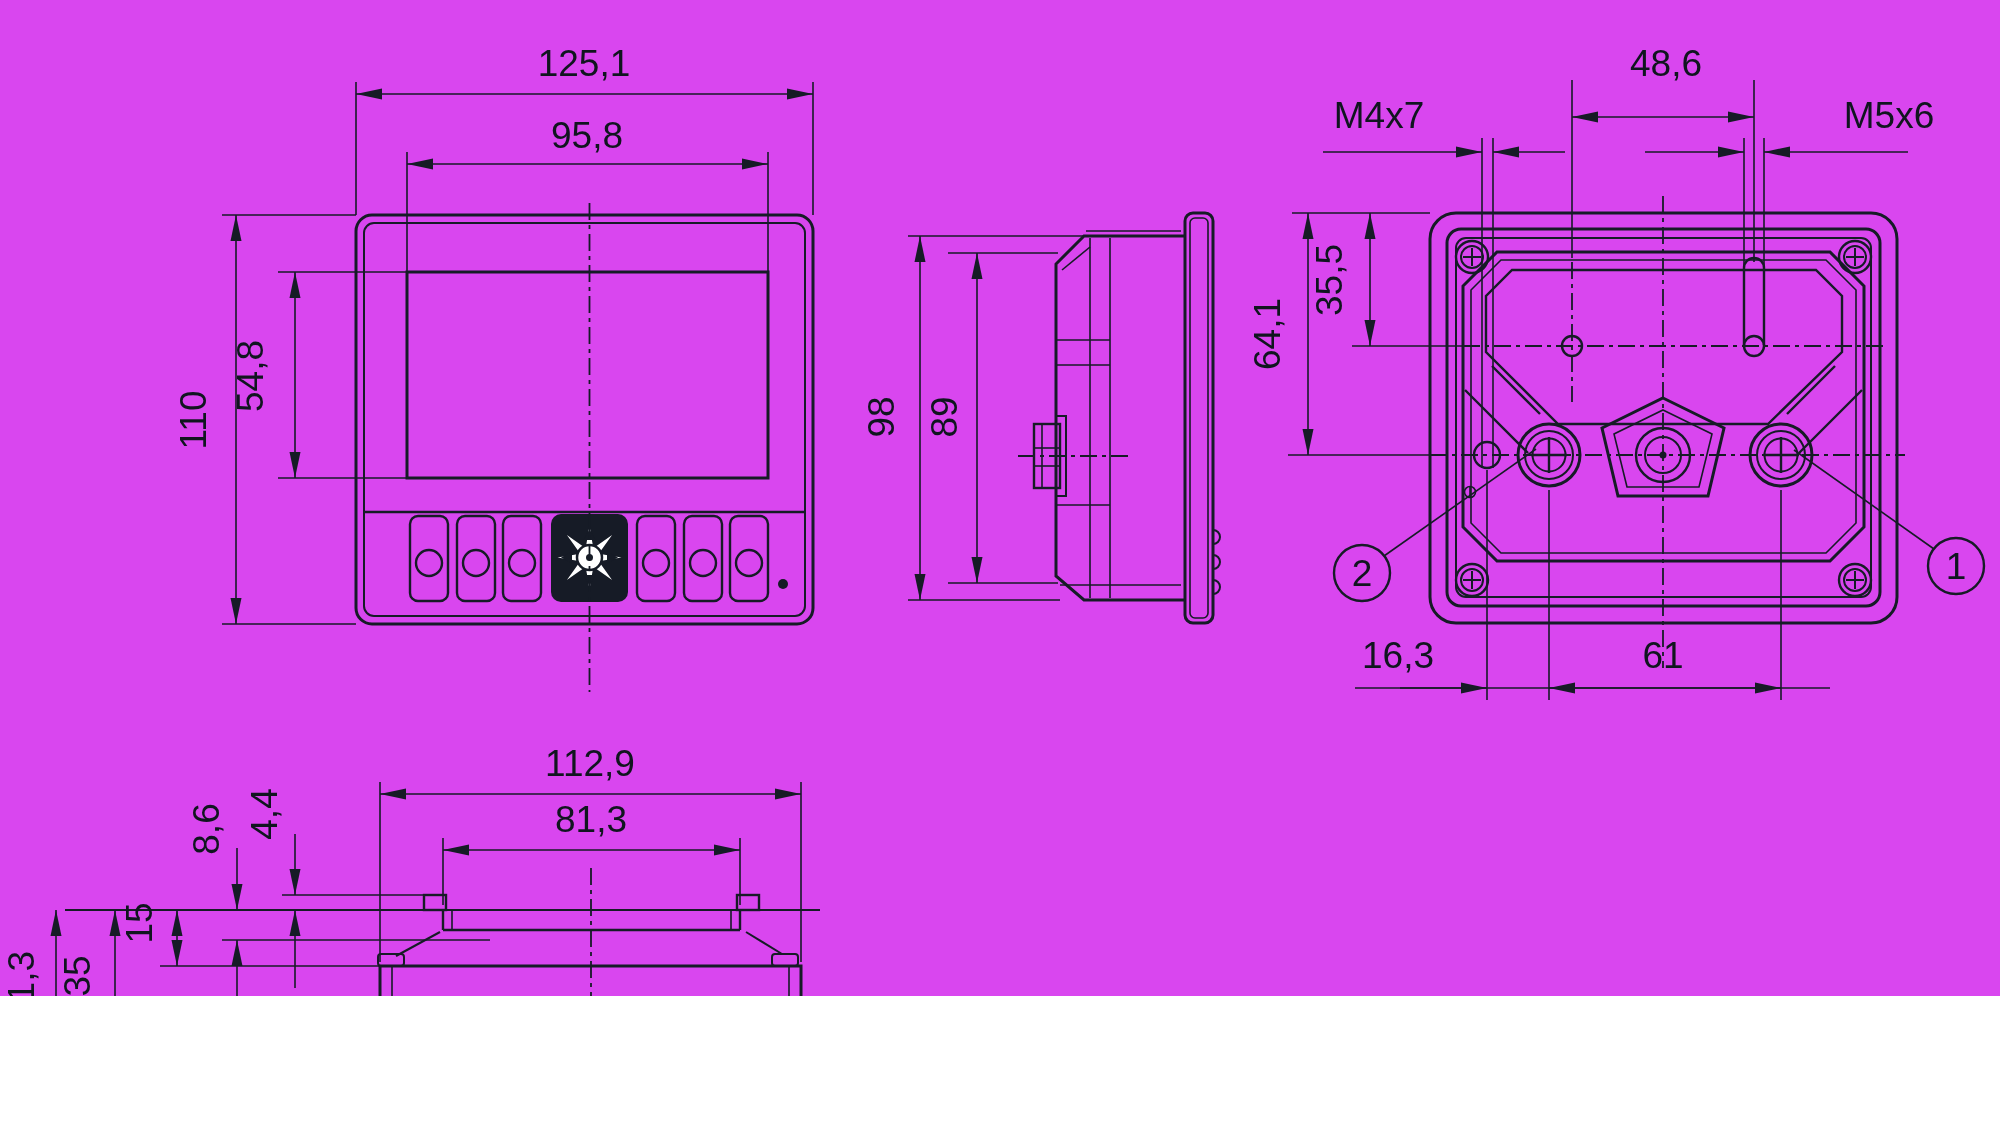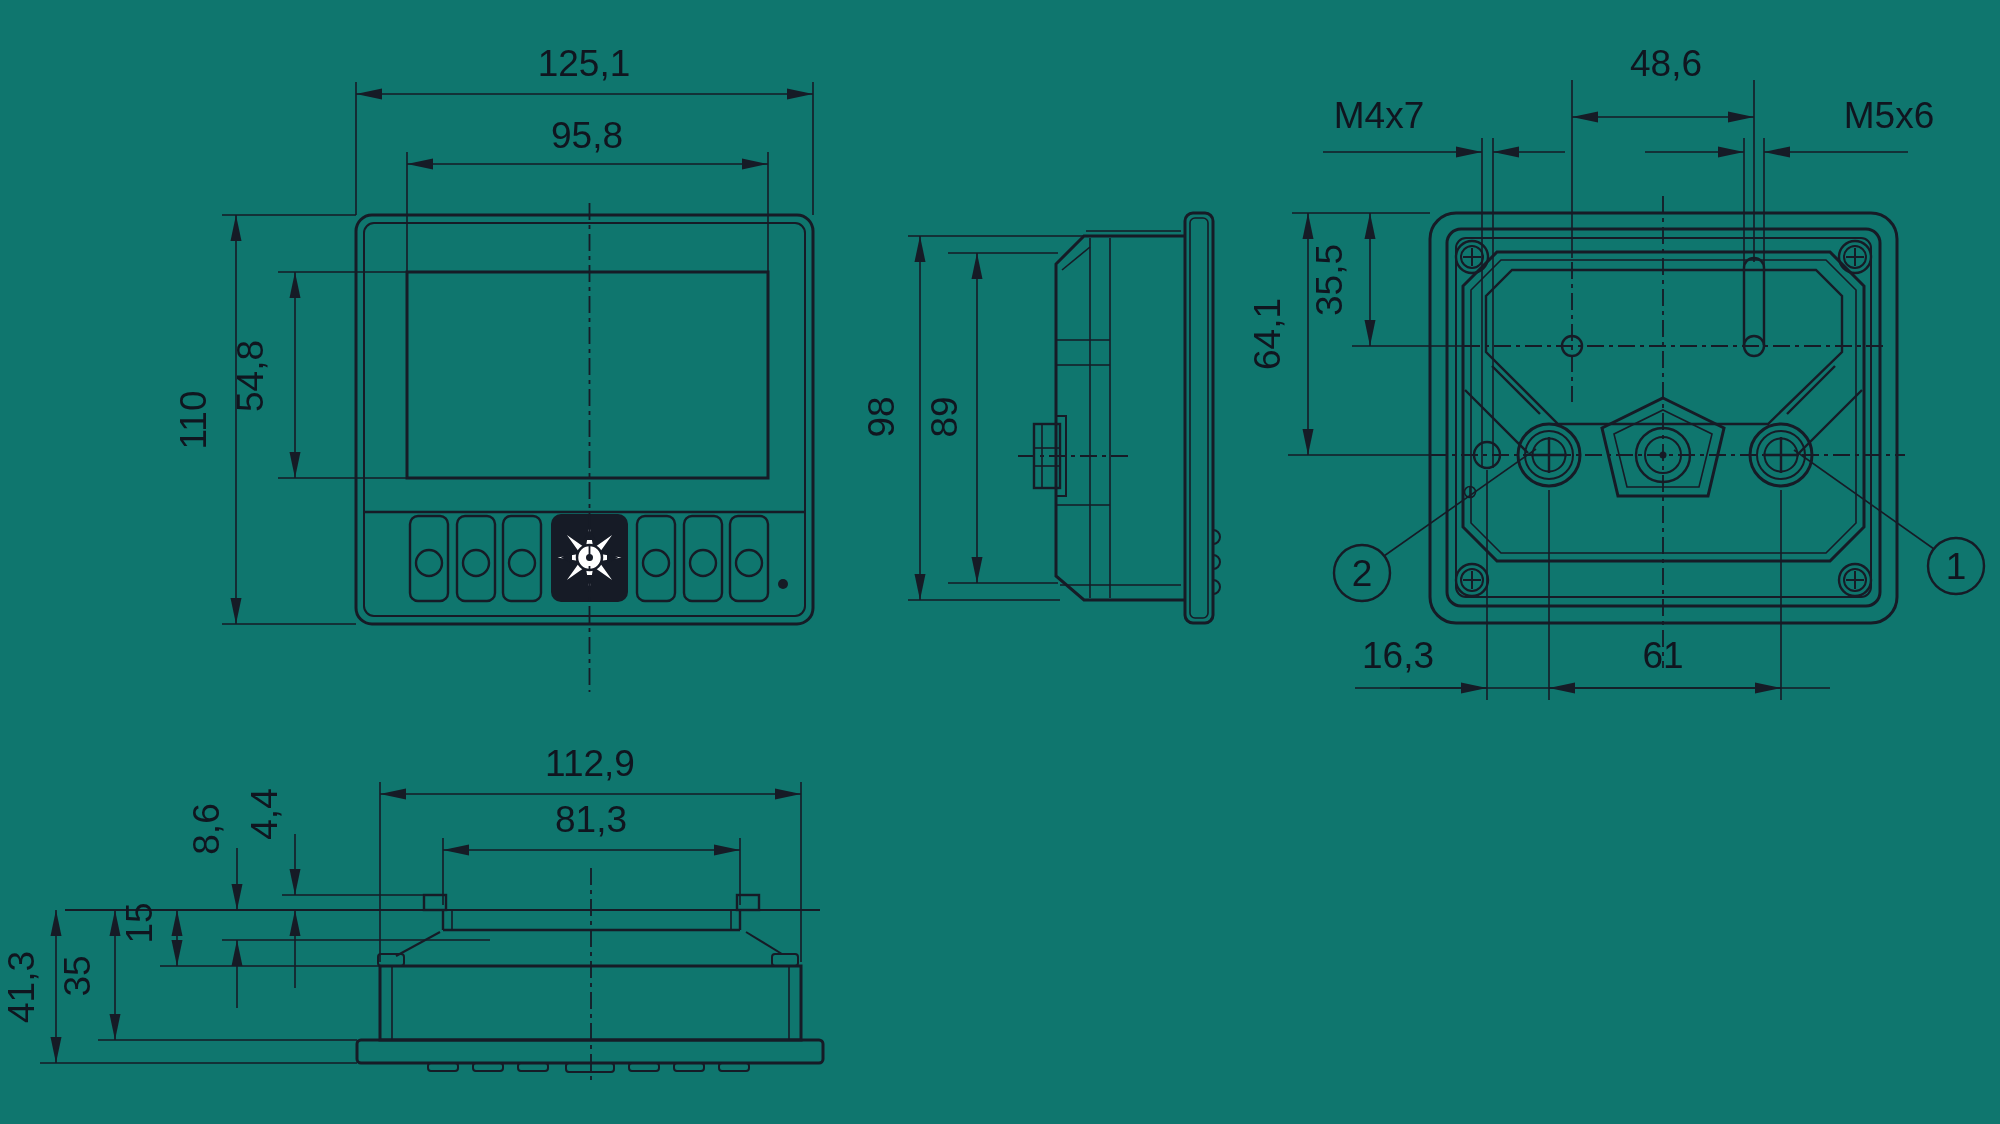--- a/index.html
+++ b/index.html
@@ -1,16 +1,16 @@
 <!DOCTYPE html>
 <html><head>
 <meta charset="utf-8">
 <style>
   html,body{margin:0;padding:0;background:#ffffff;}
-  .stage{position:relative;width:2000px;height:1124px;background:#0f766e;overflow:hidden;}
+  .stage{position:relative;width:2000px;height:996px;background:#d946ef;overflow:hidden;}
   svg{display:block;}
   .ln{stroke:#161b26;fill:none;}
   .s3{stroke-width:3px;}
   .s25{stroke-width:2.4px;}
   .s2{stroke-width:2px;}
   .s15{stroke-width:1.6px;}
   .cl{stroke:#161b26;fill:none;stroke-width:1.8px;stroke-dasharray:17 5 4 5;}
   .fil{fill:#161b26;stroke:none;}
   .dim{font-family:"Liberation Sans",sans-serif;font-size:37px;fill:#10151f;}
   .mid{text-anchor:middle;}

